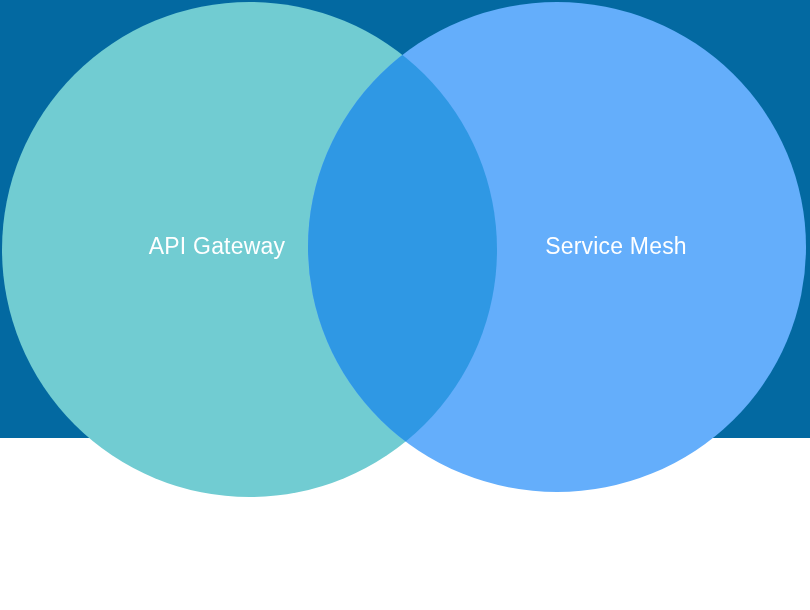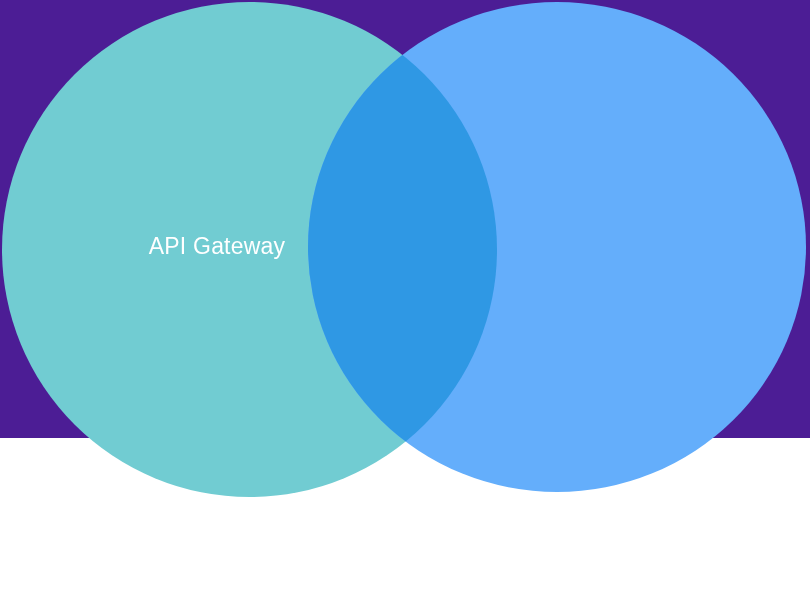--- a/index.html
+++ b/index.html
@@ -7,21 +7,21 @@
     padding: 0;
     width: 810px;
     height: 610px;
     background: #ffffff;
     overflow: hidden;
   }
   .canvas {
     position: relative;
     width: 810px;
     height: 438px;
-    background: #4c1d95;
+    background: #0369a1;
     font-family: "Liberation Sans", sans-serif;
   }
   .venn-svg {
     position: absolute;
     top: 0;
     left: 0;
     display: block;
   }
   .set-label {
     position: absolute;
@@ -51,13 +51,14 @@
     <circle cx="249.5" cy="249.5" r="247.5" fill="#71ccd2"></circle>
 
     <ellipse cx="557" cy="247" rx="249" ry="245" fill="#64aefb"></ellipse>
 
     <ellipse cx="557" cy="247" rx="249" ry="245" clip-path="url(#clip-left-circle)" fill="#2f98e4"></ellipse>
   </svg>
 
   <div class="set-label label-left">API Gateway</div>
 
 
+  <div class="set-label label-right">Service Mesh</div>
 </div>
 
 </body></html>

